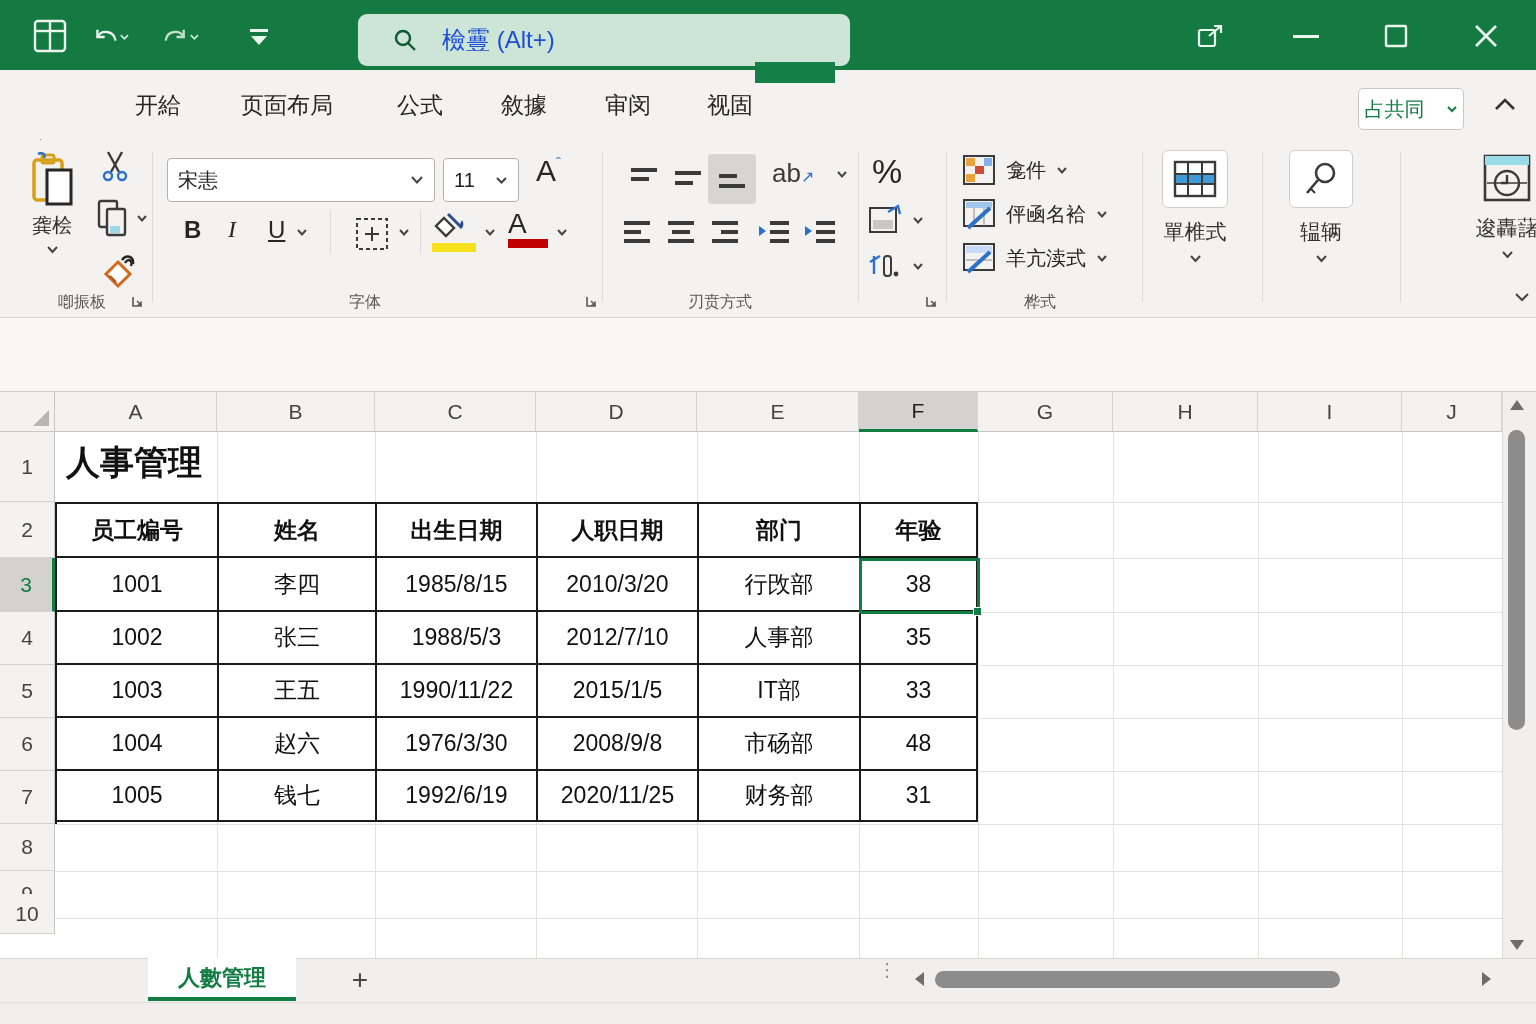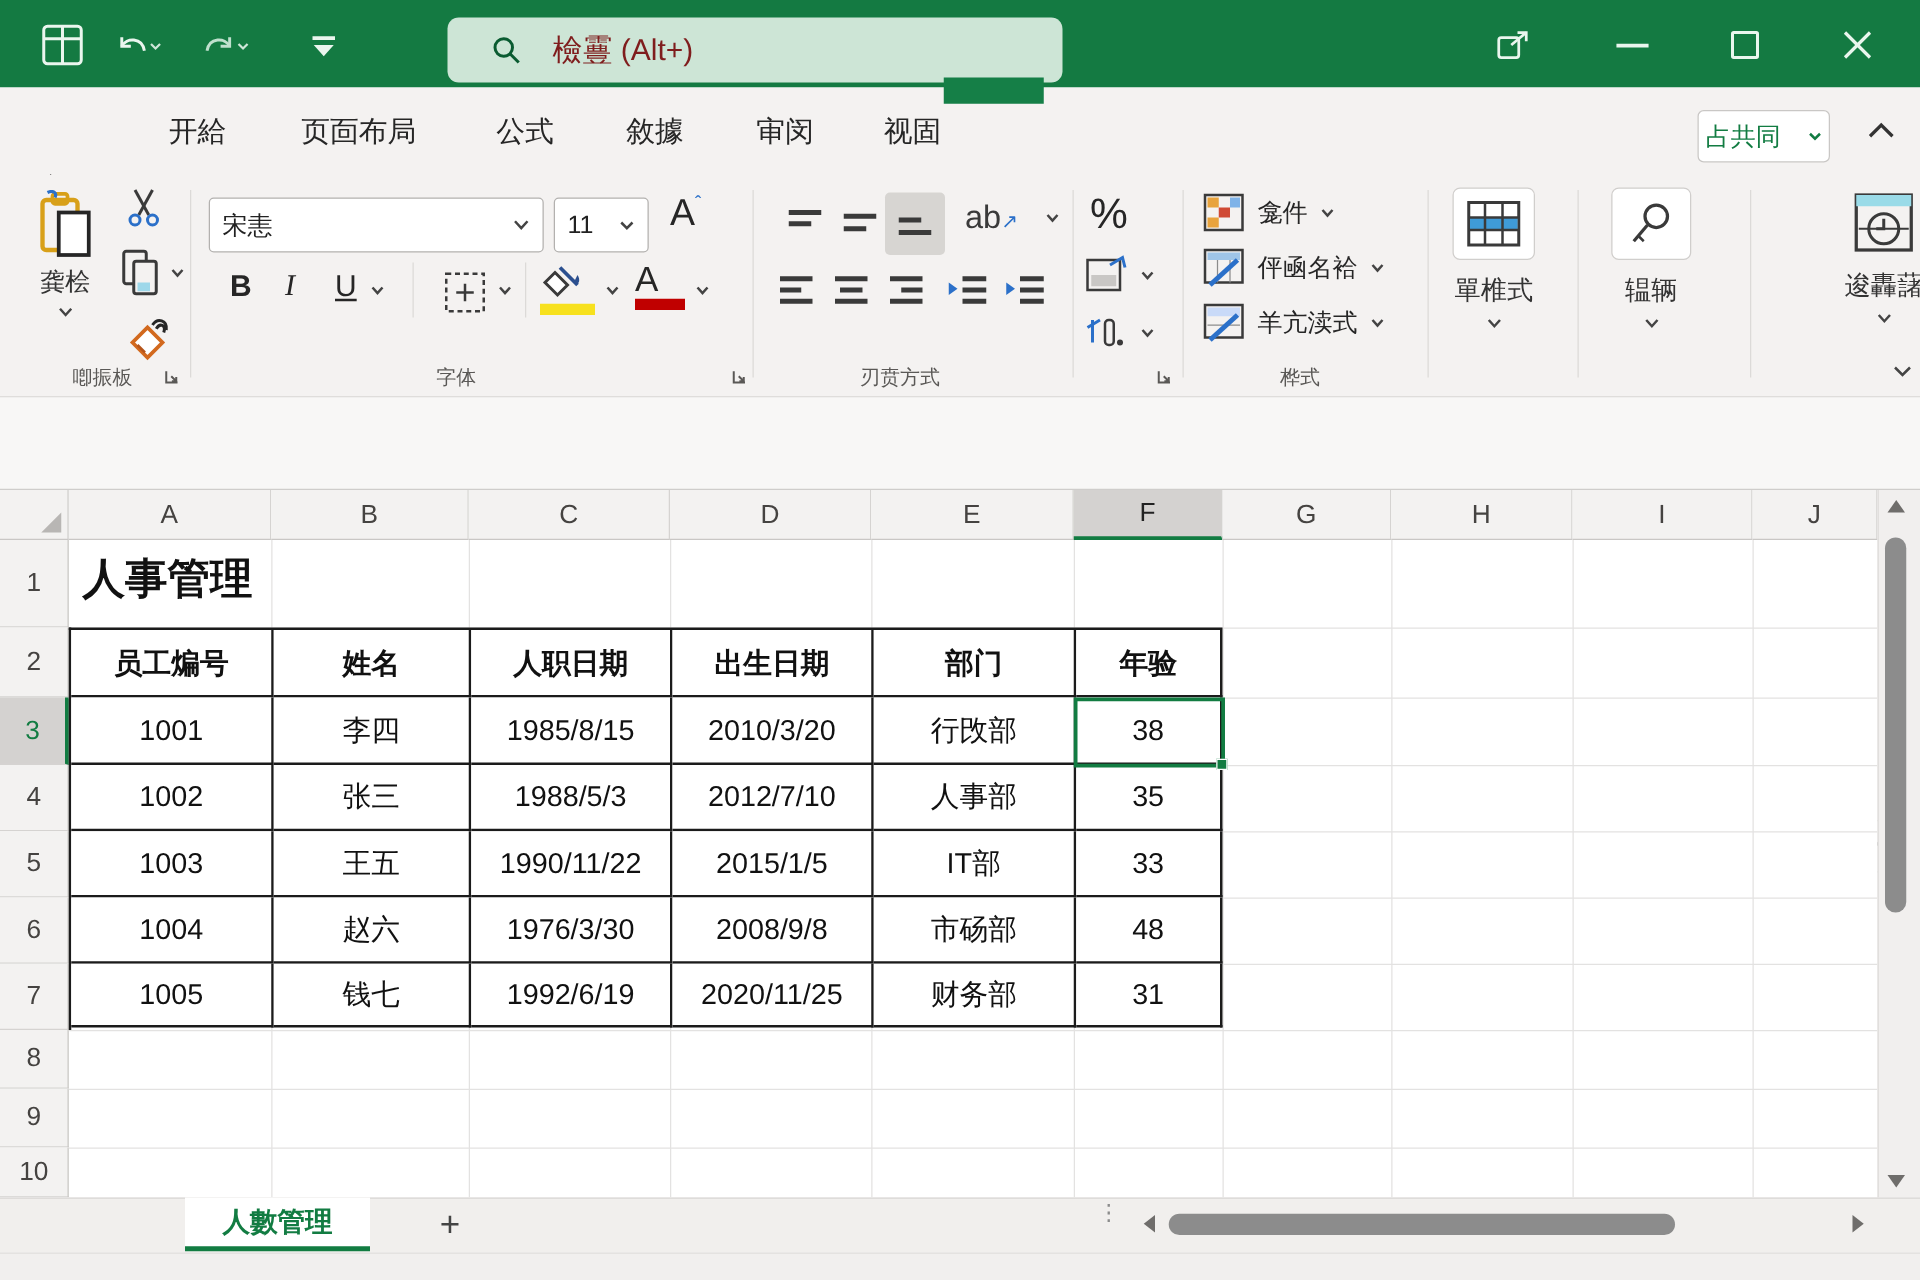--- a/index.html
+++ b/index.html
@@ -5,21 +5,21 @@
   * { box-sizing: border-box; margin: 0; padding: 0; }
   html,body { width:1536px; height:1024px; overflow:hidden; }
   body { font-family: "Liberation Sans","DejaVu Sans",sans-serif; background:#fff; position:relative; }
   .abs { position:absolute; }
   svg { display:block; }
 
   
   #titlebar { left:0; top:0; width:1536px; height:70px; background:#147a42; }
   .tb-icon { color:#eaf6ee; display:flex; align-items:center; justify-content:center; }
   #search-pill { left:358px; top:14px; width:492px; height:52px; background:#cde5d6; border-radius:9px;
-                 display:flex; align-items:center; gap:16px; padding-left:40px; color:#7f1d1d; font-size:24px; }
+                 display:flex; align-items:center; gap:16px; padding-left:40px; color:#1d4ed8; font-size:24px; }
   #green-artifact { left:755px; top:62px; width:80px; height:21px; background:#157f47; }
 
   
   #tabrow { left:0; top:70px; width:1536px; height:70px; background:#f4f2f1; }
   .rtab { position:absolute; top:0; height:70px; display:flex; align-items:center; justify-content:center;
           font-size:23px; color:#262626; cursor:default; }
   .rtab.active { font-weight:bold;margin-top:46px; }
   .rtab.active::after { content:""; position:absolute; left:4px; right:4px; bottom:4px; height:5px; background:#127c42; border-radius:2px; }
   #share-btn { left:1358px; top:88px; width:106px; height:42px; background:#fff; border:1px solid #c9c7c5; border-radius:5px;
                color:#127c42; font-size:20px; display:flex; align-items:center; justify-content:center; gap:21px; }
@@ -533,21 +533,21 @@
 
   <div class="rowhdr" style="top:40px;height:70px;">1</div>
   <div class="rowhdr" style="top:110px;height:56px;">2</div>
   <div class="rowhdr sel" style="top:166px;height:54px;">3</div>
   <div class="rowhdr" style="top:220px;height:53px;">4</div>
   <div class="rowhdr" style="top:273px;height:53px;">5</div>
   <div class="rowhdr" style="top:326px;height:53px;">6</div>
   <div class="rowhdr" style="top:379px;height:53px;">7</div>
   <div class="rowhdr" style="top:432px;height:47px;">8</div>
   <div class="rowhdr" style="top:479px;height:47px;">9</div>
-  <div class="rowhdr" style="top:526px;height:40px;">10</div>
+  <div class="rowhdr" style="top:502px;height:40px;">10</div>
 
   <div>
     <div class="gridline-v" style="left:217px;"></div>
       <div class="gridline-v" style="left:375px;"></div>
     <div class="gridline-v" style="left:536px;"></div>
       <div class="gridline-v" style="left:697px;"></div>
     <div class="gridline-v" style="left:859px;"></div>
       <div class="gridline-v" style="left:978px;"></div>
     <div class="gridline-v" style="left:1113px;"></div>
       <div class="gridline-v" style="left:1258px;"></div>
@@ -562,22 +562,22 @@
       <div class="gridline-h" style="top:479px;"></div>
     <div class="gridline-h" style="top:526px;"></div>
   </div>
 </div>
 
 <div class="abs" id="sheet-title">人事管理</div>
 
 <div class="abs" id="datatable">
   <div class="tc hdr">员工煸号</div>
   <div class="tc hdr">姓名</div>
+  <div class="tc hdr">出生日期</div>
   <div class="tc hdr">人职日期</div>
-  <div class="tc hdr">出生日期</div>
   <div class="tc hdr">部门</div>
   <div class="tc hdr">年验</div>
 
   <div class="tc">1001</div>
   <div class="tc">李四</div>
   <div class="tc">1985/8/15</div>
   <div class="tc">2010/3/20</div>
   <div class="tc">行攺部</div>
   <div class="tc">38</div>
 

